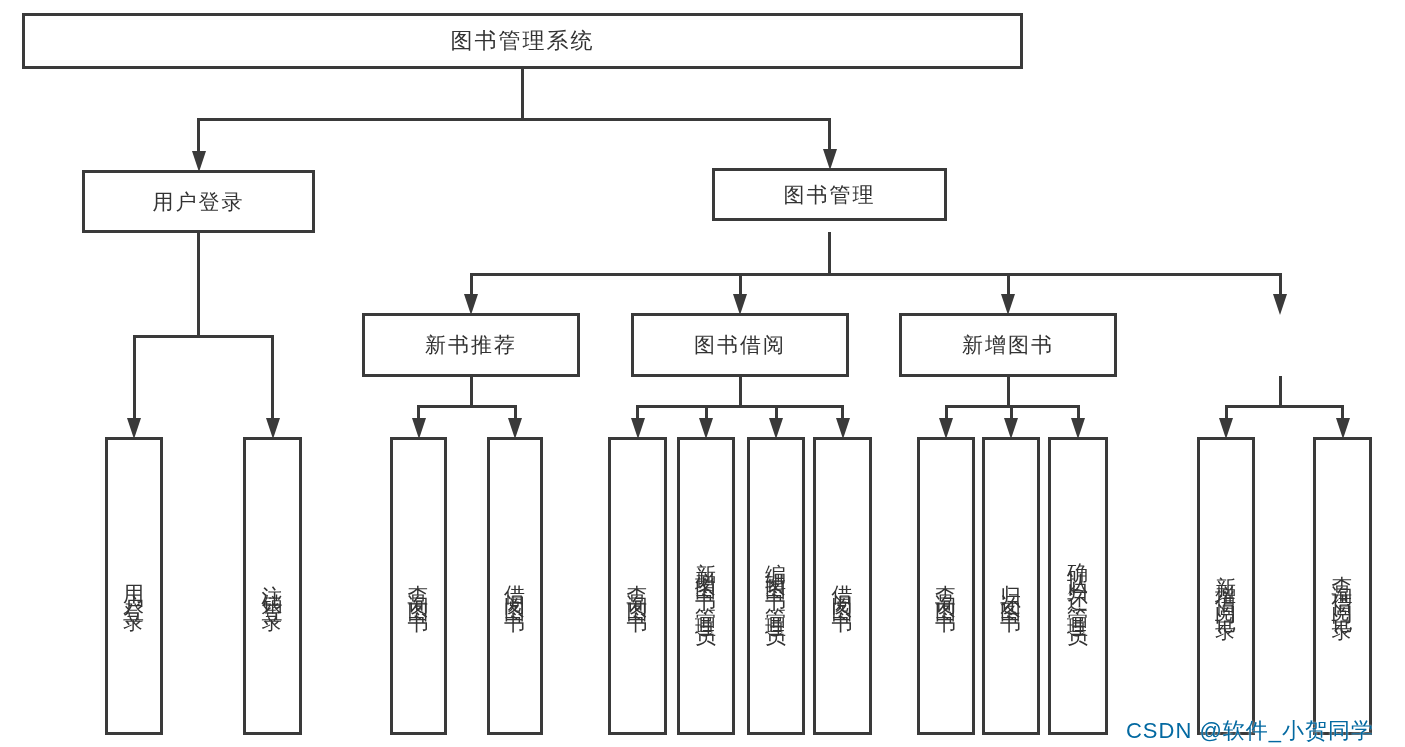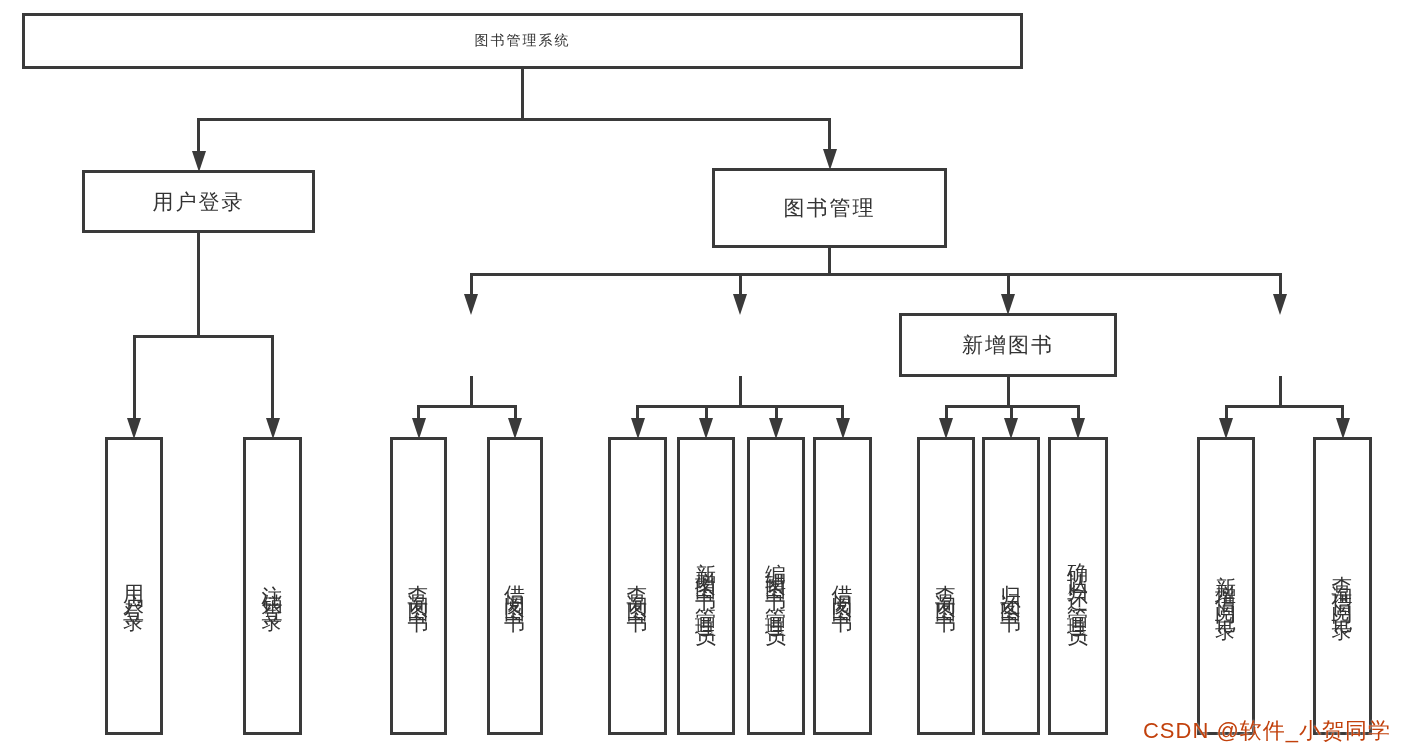--- a/index.html
+++ b/index.html
@@ -16,60 +16,62 @@
     box-sizing: border-box;
     background: #ffffff;
     border: 3px solid #3a3a3a;
     display: flex;
     align-items: center;
     justify-content: center;
     color: #333333;
     z-index: 2;
   }
   .box.h { font-size: 21px; letter-spacing: 2px; white-space: nowrap; }
-  .box.title { font-size: 14px; }
+  .box.title { font-size: 22px; }
   .box.v { font-size: 21px; }
   .box.v .vtext {
     writing-mode: vertical-rl;
     text-orientation: mixed;
     letter-spacing: 9px;
     line-height: 1;
     white-space: nowrap;
   }
   .cline { position: absolute; background: #3a3a3a; z-index: 1; }
   .arrowhead {
     position: absolute;
     width: 0; height: 0;
     border-left: 7px solid transparent;
     border-right: 7px solid transparent;
     border-top: 21px solid #3a3a3a;
     z-index: 1;
   }
   .watermark {
     position: absolute;
-    right: 14px;
+    right: 31px;
     top: 716px;
     font-size: 22px;
     letter-spacing: 1px;
-    color: #c2410c;
+    color: #0369a1;
     text-shadow: 0 0 2px #ffffff;
     z-index: 3;
     white-space: nowrap;
   }
 </style>
 </head>
 <body>
 
 <div class="stage">
 
   <div class="box h title" style="left: 22px; top: 13px; width: 1001px; height: 56px;">图书管理系统</div>
 
   <div class="box h" style="left: 82px; top: 170px; width: 233px; height: 63px;">用户登录</div>
-  <div class="box h" style="left: 712px; top: 168px; width: 235px; height: 80px;">图书管理</div>
+  <div class="box h" style="left: 712px; top: 168px; width: 235px; height: 53px;">图书管理</div>
 
+  <div class="box h" style="left: 362px; top: 313px; width: 218px; height: 64px;">新书推荐</div>
+  <div class="box h" style="left: 631px; top: 313px; width: 218px; height: 64px;">图书借阅</div>
   <div class="box h" style="left: 899px; top: 313px; width: 218px; height: 64px;">新增图书</div>
 
   <div class="box v" style="left: 105px; top: 437px; width: 58px; height: 298px;">
       <span class="vtext">用户登录</span>
     </div>
   <div class="box v" style="left: 243px; top: 437px; width: 59px; height: 298px;">
       <span class="vtext">注销登录</span>
     </div>
   <div class="box v" style="left: 390px; top: 437px; width: 57px; height: 298px;">
       <span class="vtext">查询图书</span>

